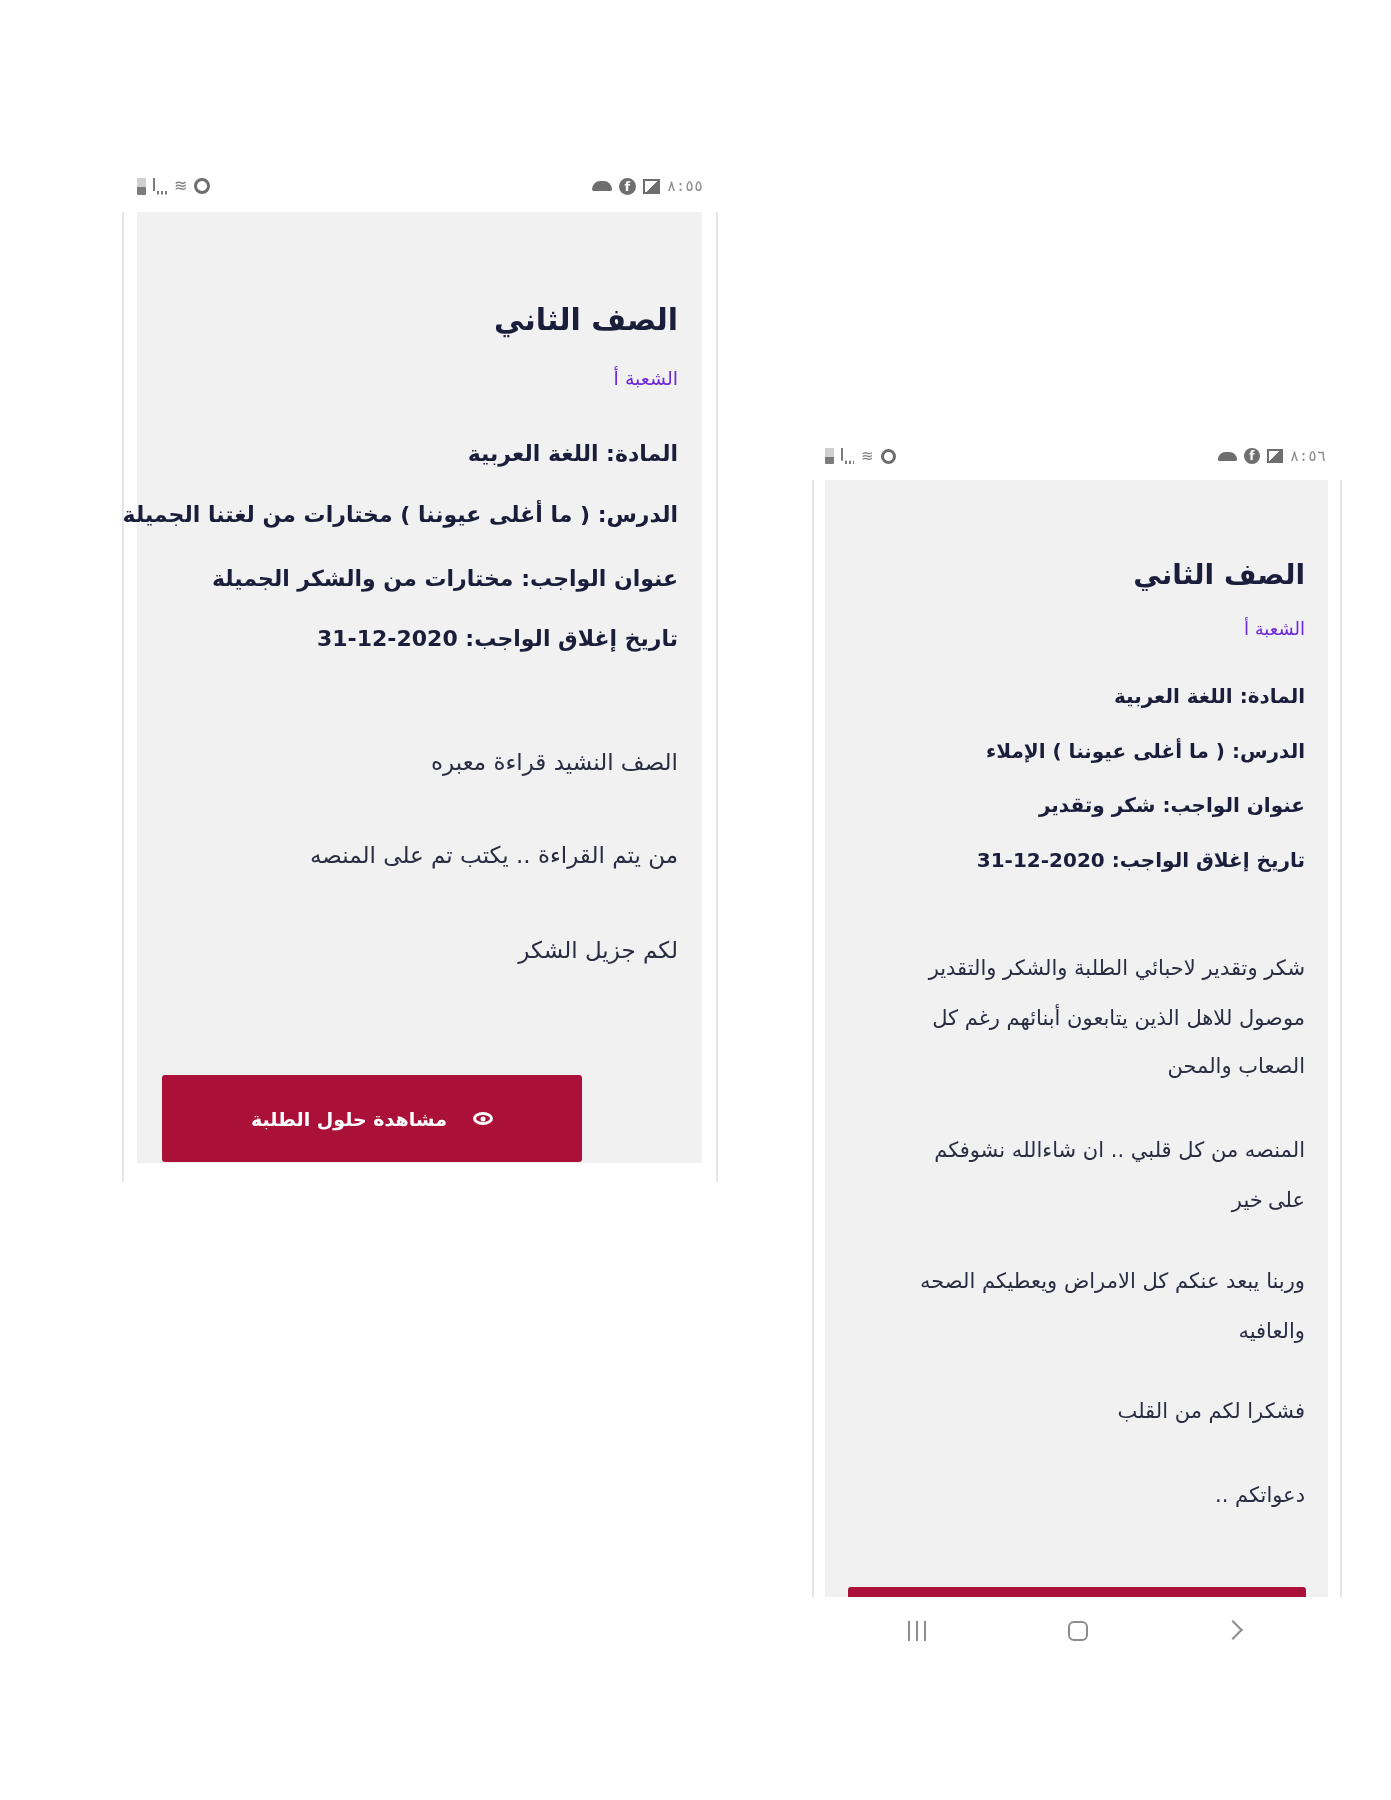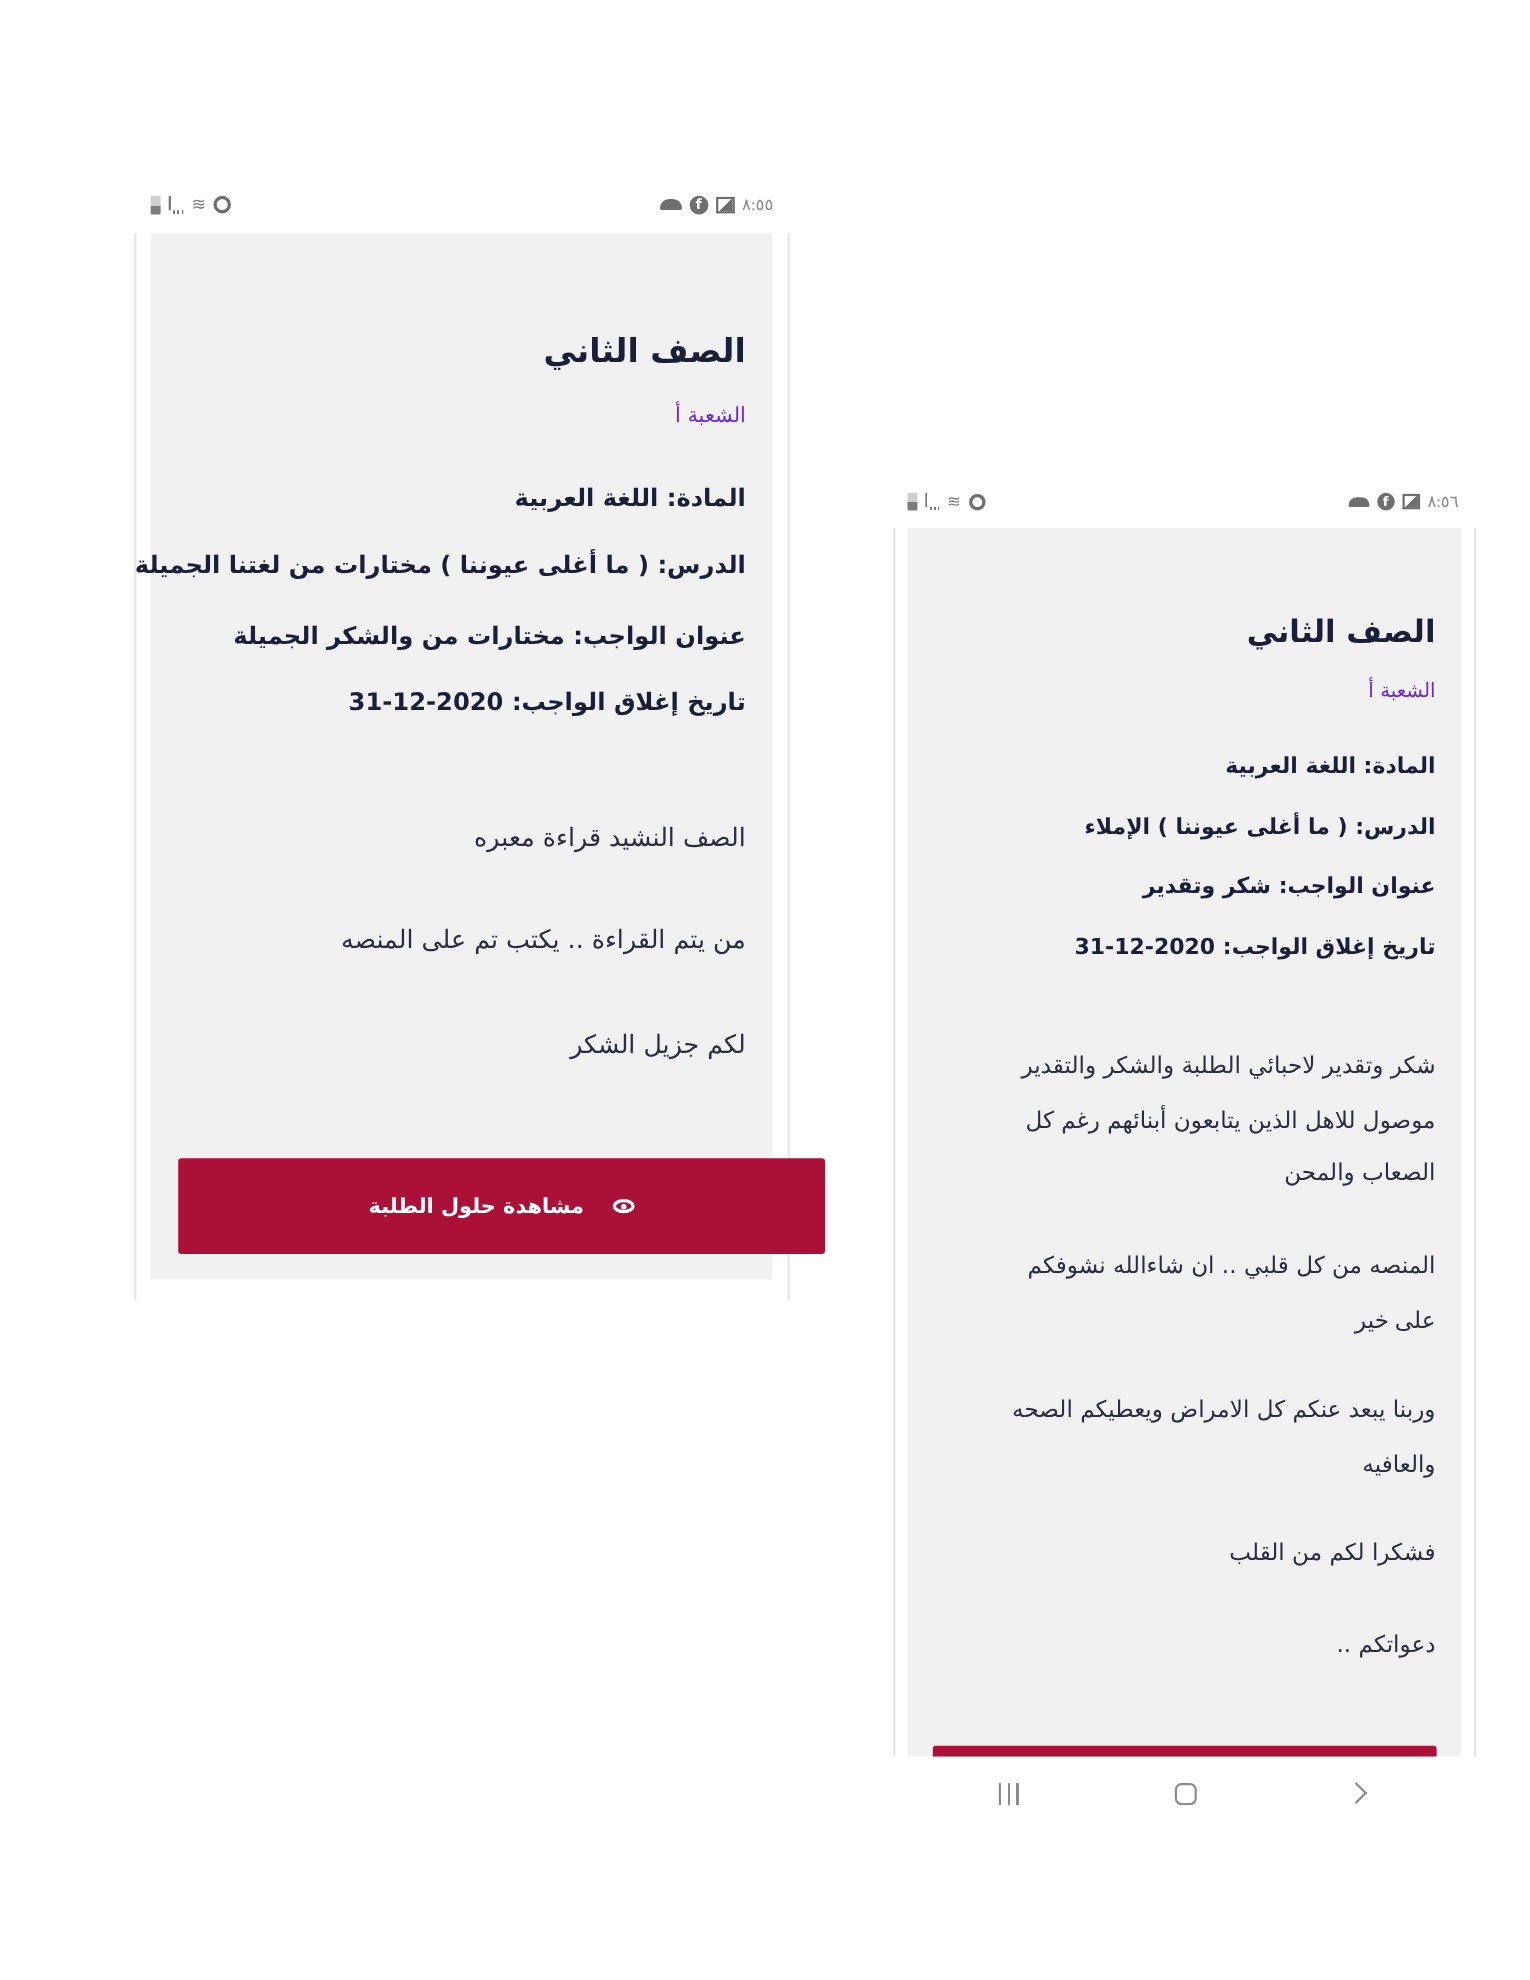--- a/index.html
+++ b/index.html
@@ -1,20 +1,20 @@
 <!DOCTYPE html>
 <html><head>
 <meta charset="utf-8">
 <style>
   html, body { margin:0; padding:0; background:#ffffff; }
   body { width:1391px; height:1800px; position:relative; overflow:hidden; font-family:"DejaVu Sans", sans-serif; }
   .frame-line { position:absolute; width:2px; background:#e6e6e6; }
   .status { position:absolute; height:24px; display:flex; align-items:center; color:#7b7b7b; }
   .status .grp { display:flex; align-items:center; gap:7px; }
-  .status .time { font-size:15px; color:#8a8a8a; font-family:Liberation Serif, serif; }
+  .status .time { font-size:15px; color:#8a8a8a; font-family:Liberation Mono, monospace; }
   .ico { display:inline-block; position:relative; }
   .card { position:absolute; background:#f1f1f2; }
   .line { position:absolute; direction:rtl; text-align:right; white-space:nowrap; color:#1b1e3b; }
   .title { font-weight:bold; font-size:30px; }
   .section { font-size:19px; color:#6d28d9; }
   .meta { font-weight:bold; font-size:22px; }
   .body-text { font-size:23px; color:#2a2d42; }
   .btn { position:absolute; background:#ab1038; border-radius:3px; color:#fff; display:flex; align-items:center; justify-content:center; gap:26px; direction:rtl; }
   .btn .lbl { font-weight:bold; font-size:19px; }
   .eye { width:20px; height:13px; border:3px solid #fff; border-radius:50%; position:relative; box-sizing:border-box; }
@@ -50,21 +50,21 @@
   <div class="line section" style="right:713px; top:367px;">الشعبة أ</div>
   <div class="line meta" style="right:713px; top:441px;">المادة: اللغة العربية</div>
   <div class="line meta" style="right:713px; top:502px;">الدرس: ( ما أغلى عيوننا ) مختارات من لغتنا الجميلة</div>
   <div class="line meta" style="right:713px; top:566px;">عنوان الواجب: مختارات من والشكر الجميلة</div>
   <div class="line meta" style="right:713px; top:626px;">تاريخ إغلاق الواجب: 2020-12-31</div>
 
   <div class="line body-text" style="right:713px; top:749px;">الصف النشيد قراءة معبره</div>
   <div class="line body-text" style="right:713px; top:842px;">من يتم القراءة .. يكتب تم على المنصه</div>
   <div class="line body-text" style="right:713px; top:937px;">لكم جزيل الشكر</div>
 
-  <div class="btn" style="left:162px; top:1053px; width:588px; height:87px;">
+  <div class="btn" style="left:162px; top:1075px; width:420px; height:87px;">
     <span class="eye"></span>
     <span class="lbl">مشاهدة حلول الطلبة</span>
   </div>
 </div>
 
 <div>
   <div class="frame-line" style="left:812px; top:480px; height:1117px;"></div>
   <div class="frame-line" style="left:1340px; top:480px; height:1117px;"></div>
 
   <div class="status" style="left:825px; top:444px; width:501px; justify-content:space-between;">

